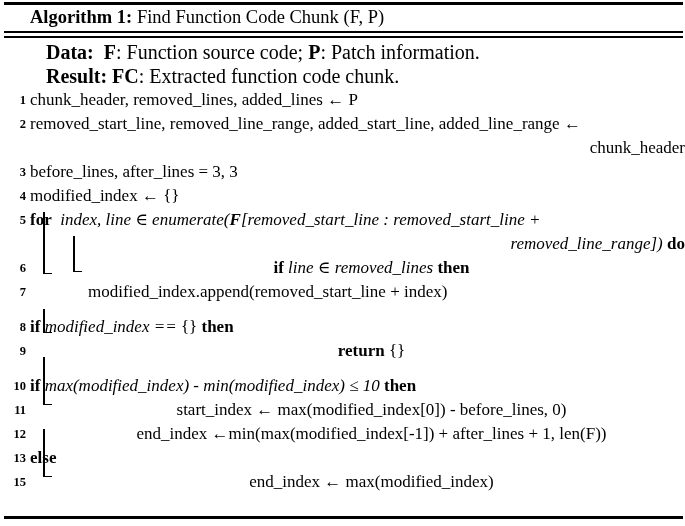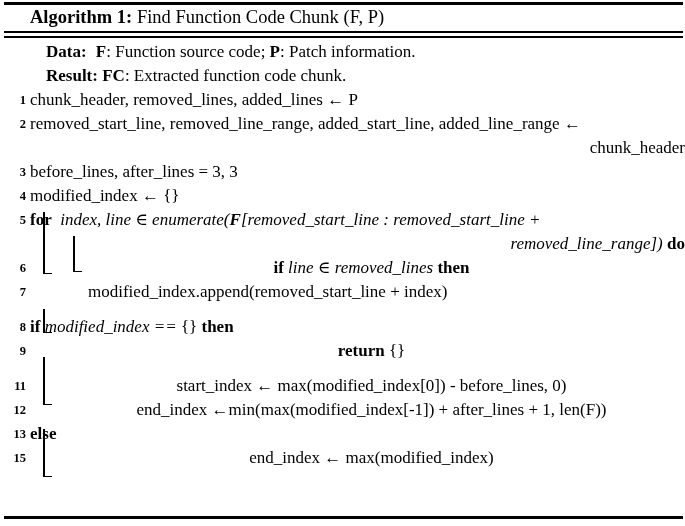--- a/index.html
+++ b/index.html
@@ -73,21 +73,21 @@
     position: absolute;
     left: 0;
     top: 40px;
     right: 0;
   }
 
   
   .io-line {
     position: relative;
     height: 24px;
-    font-size: 17px;
+    font-size: 20px;
     line-height: 24px;
     padding-left: 46px;
     white-space: nowrap;
   }
   .io-line .io-key { font-weight: bold; }
   .io-line .io-key-sp { display: inline-block; width: 5px; }
 
   
   .row {
     position: relative;
@@ -218,20 +218,24 @@
       <span class="txt"><span class="kw">if</span> <span class="it">modified_index ==</span> {} <span class="kw">then</span></span>
     </div>
 
     <div class="row d1">
       <span class="num">9</span>
       <span class="txt"><span class="kw">return</span> {}</span>
     </div>
 
     <div class="gap"></div>
 
+    <div class="row">
+      <span class="num">10</span>
+      <span class="txt"><span class="kw">if</span> <span class="it">max(modified_index) - min(modified_index) ≤ 10</span> <span class="kw">then</span></span>
+    </div>
 
     <div class="row d1">
       <span class="num">11</span>
       <span class="txt">start_index ← max(modified_index[0]) - before_lines, 0)</span>
     </div>
 
     <div class="row d1">
       <span class="num">12</span>
       <span class="txt">end_index ←min(max(modified_index[-1]) + after_lines + 1, len(F))</span>
     </div>

